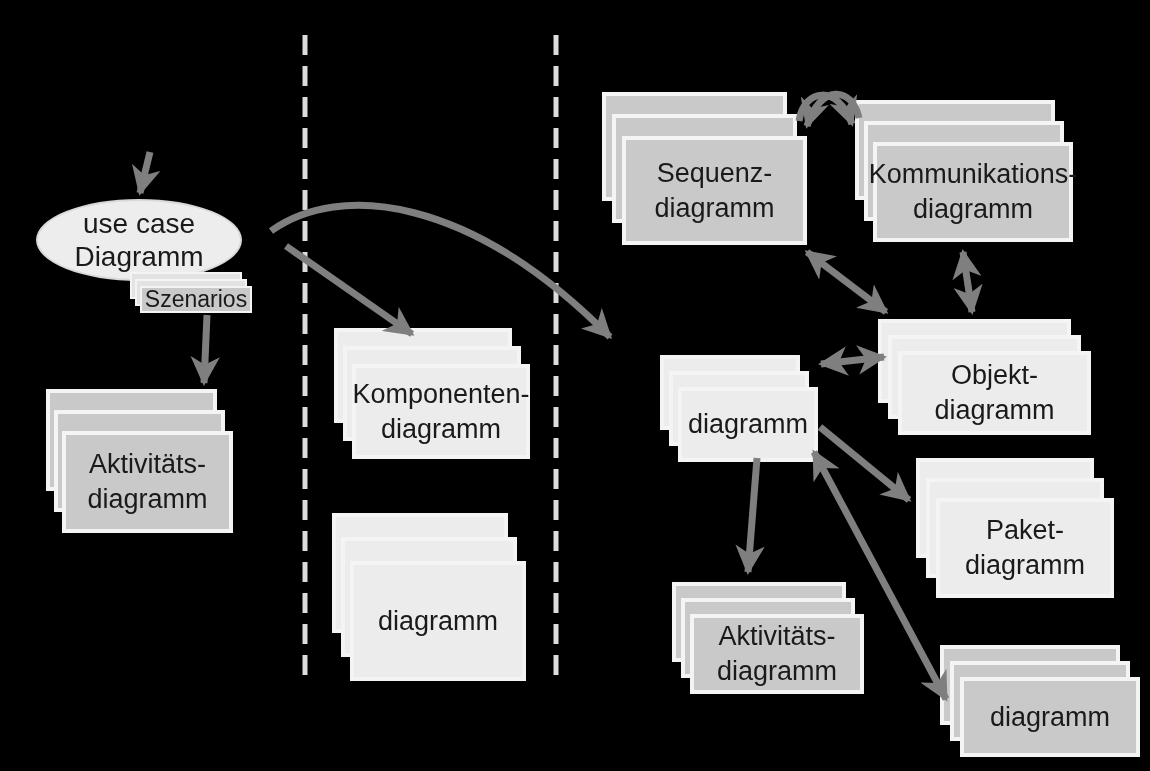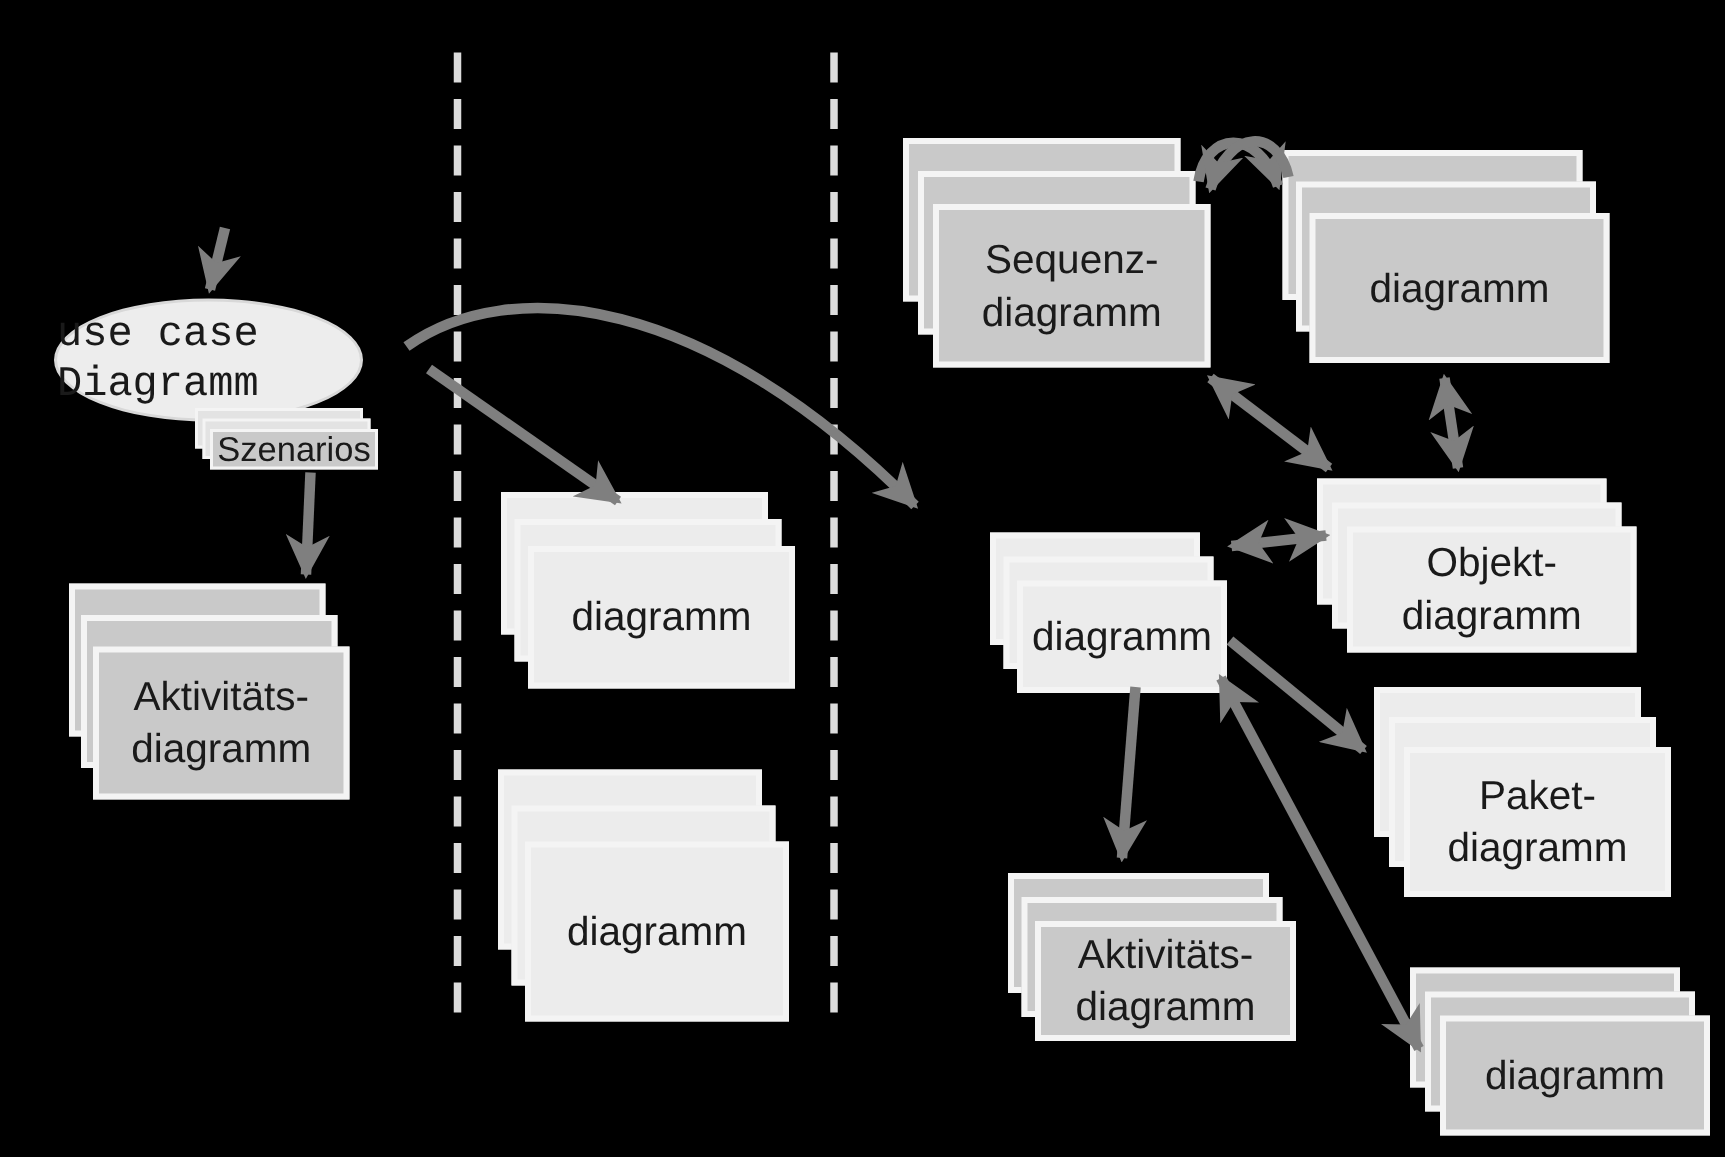--- a/index.html
+++ b/index.html
@@ -8,22 +8,22 @@
   }
   html,body{margin:0;padding:0;background:#000;}
   #canvas{position:relative;width:1150px;height:771px;background:var(--bg);overflow:hidden;
           font-family:"Liberation Sans",sans-serif;color:var(--text);}
   svg.layer{position:absolute;left:0;top:0;pointer-events:none;}
   #sep-layer{z-index:0;} #arrow-layer{z-index:3;}
 
   
   #usecase{position:absolute;left:36px;top:199px;width:202px;height:78px;z-index:1;
     background:var(--ellipse-fill);border:2px solid var(--ellipse-border);border-radius:50%;
-    display:flex;flex-direction:column;align-items:flex-start;justify-content:center;
-    font-size:28px;line-height:33px;font-family:Liberation Mono, monospace;}
+    display:flex;flex-direction:column;align-items:center;justify-content:center;
+    font-size:28px;line-height:33px;}
 
   
   .stack{position:absolute;z-index:2;}
   .stack .card{position:absolute;width:var(--w);height:var(--h);box-sizing:border-box;
     border:4px solid var(--card-border);}
   .stack .b1{left:0;top:0;}
   .stack .b2{left:var(--dx);top:var(--dy);}
   .stack .front{left:calc(2*var(--dx));top:calc(2*var(--dy));
     display:flex;flex-direction:column;align-items:center;justify-content:center;
     font-size:27px;line-height:35px;white-space:nowrap;}
@@ -76,20 +76,21 @@
     <div class="card front">
       <span>Aktivitäts-</span>
       <span>diagramm</span>
     </div>
   </div>
 
   <div class="stack light" id="st-komponenten">
     <div class="card b1"></div>
     <div class="card b2"></div>
     <div class="card front">
+      <span>Komponenten-</span>
       <span>diagramm</span>
     </div>
   </div>
 
   <div class="stack light" id="st-verteilungs">
     <div class="card b1"></div>
     <div class="card b2"></div>
     <div class="card front">
       <span>diagramm</span>
     </div>
@@ -101,20 +102,21 @@
     <div class="card front">
       <span>Sequenz-</span>
       <span>diagramm</span>
     </div>
   </div>
 
   <div class="stack dark" id="st-kommunikations">
     <div class="card b1"></div>
     <div class="card b2"></div>
     <div class="card front">
+      <span>Kommunikations-</span>
       <span>diagramm</span>
     </div>
   </div>
 
   <div class="stack light" id="st-klassen">
     <div class="card b1"></div>
     <div class="card b2"></div>
     <div class="card front">
       <span>diagramm</span>
     </div>

